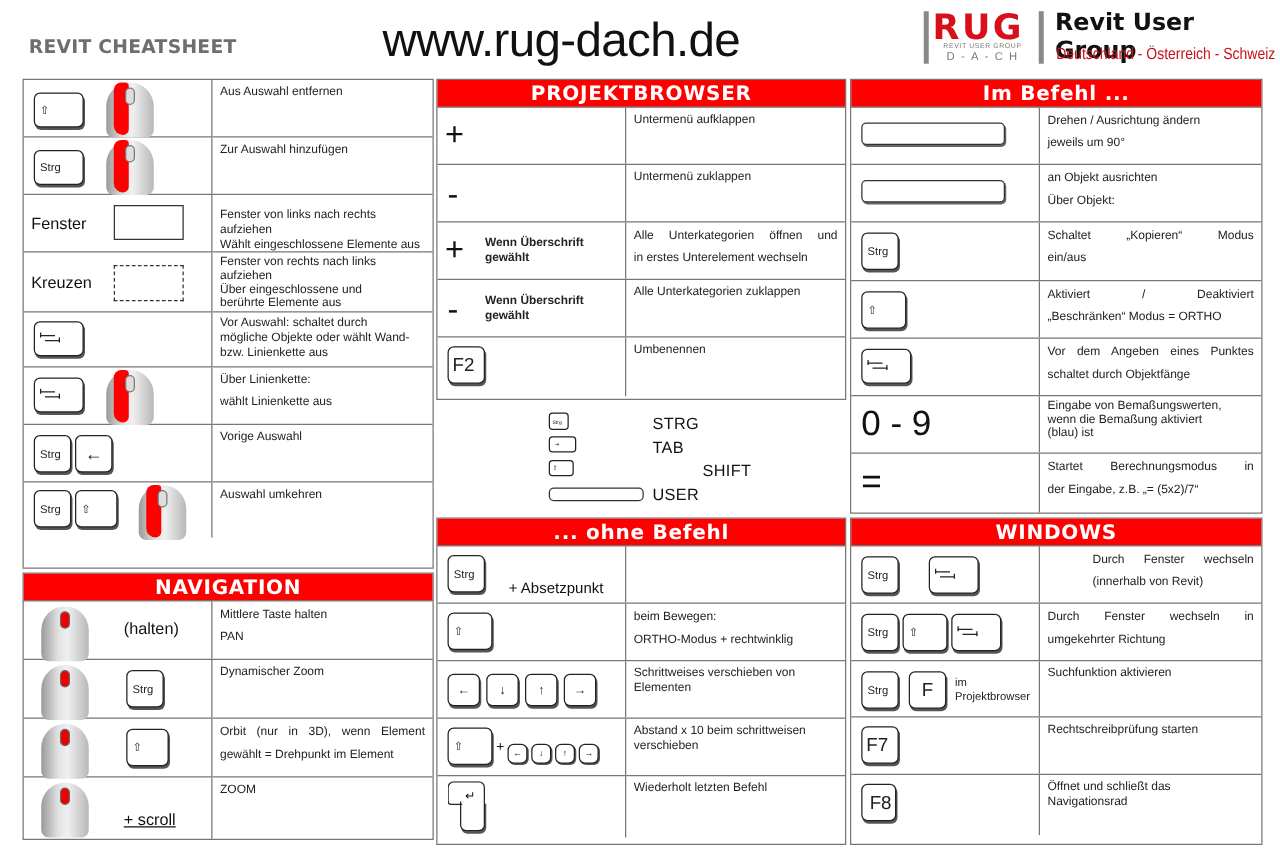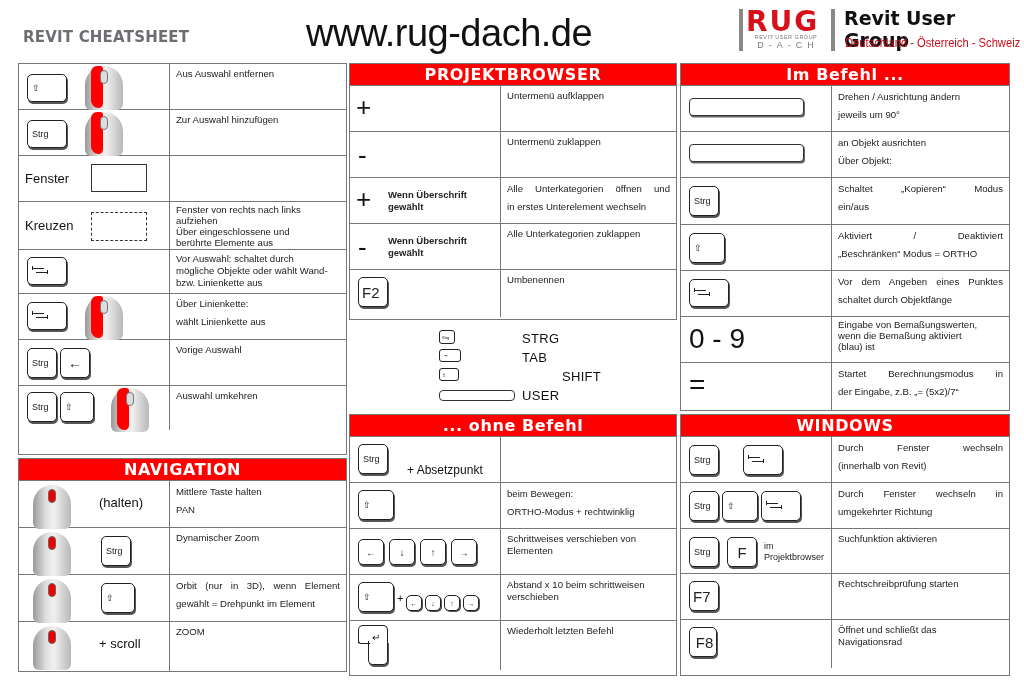--- a/index.html
+++ b/index.html
@@ -93,20 +93,24 @@
         </div>
     </div>
     <div class="cell-right">Zur Auswahl hinzufügen</div>
   </div>
 
   <div class="row" style="height:46px;">
     <div class="cell-left">
       <div class="left-label" style="left:6px;top:15px;">Fenster</div>
       <div style="position:absolute;left:72px;top:8px;width:56px;height:28px;border:1px solid #333;"></div>
     </div>
+    <div class="cell-right" style="padding-top:10px;">
+      <span class="ln">Fenster von links nach rechts aufziehen</span>
+      <span class="ln">Wählt eingeschlossene Elemente aus</span>
+    </div>
   </div>
 
   <div class="row" style="height:48px;">
     <div class="cell-left">
       <div class="left-label" style="left:6px;top:16px;">Kreuzen</div>
       <div style="position:absolute;left:72px;top:10px;width:56px;height:29px;border:1px dashed #333;"></div>
     </div>
     <div class="cell-right" style="padding-top:2px;">
       <span class="ln">Fenster von rechts nach links</span>
       <span class="ln" style="line-height:10px;">aufziehen</span>
@@ -222,21 +226,21 @@
       <span class="ln">Orbit (nur in 3D), wenn Element</span>
       <span class="ln last">gewählt = Drehpunkt im Element</span>
     </div>
   </div>
   <div class="row" style="height:49px;">
     <div class="cell-left">
       <div class="mouse" style="left:10px;top:2px;">
           <div class="mouse-body"></div>
           <div class="mouse-wheel red"></div>
         </div>
-      <div class="left-label" style="left:80px;top:14px;">+ scroll</div>
+      <div class="left-label" style="left:80px;top:26px;text-decoration:underline;">+ scroll</div>
     </div>
     <div class="cell-right">ZOOM</div>
   </div>
 </div>
 
 <div class="section" style="left:349px;top:63px;width:328px;height:257px;">
   <div class="sec-head">PROJEKTBROWSER</div>
   <div class="row" style="height:46px;">
     <div class="cell-left">
         <div class="plusminus" style="left:6px;top:6px;">+</div>
@@ -453,21 +457,21 @@
       <div class="key" style="left:8px;top:8px;width:30px;height:30px;">
           <span>Strg</span>
         </div>
       <div class="key" style="left:62px;top:8px;width:40px;height:30px;">
           <span class="tab-glyph">
             <i></i>
             <b></b>
           </span>
         </div>
     </div>
-    <div class="cell-right wide just" style="padding-top:2px;">
+    <div class="cell-right wide just" style="padding-top:2px;margin-left:36px;">
       <span class="ln">Durch Fenster wechseln</span>
       <span class="ln last">(innerhalb von Revit)</span>
     </div>
   </div>
   <div class="row" style="height:46px;">
     <div class="cell-left">
       <div class="key" style="left:8px;top:8px;width:30px;height:30px;">
           <span>Strg</span>
         </div>
       <div class="key" style="left:41px;top:8px;width:36px;height:30px;">

